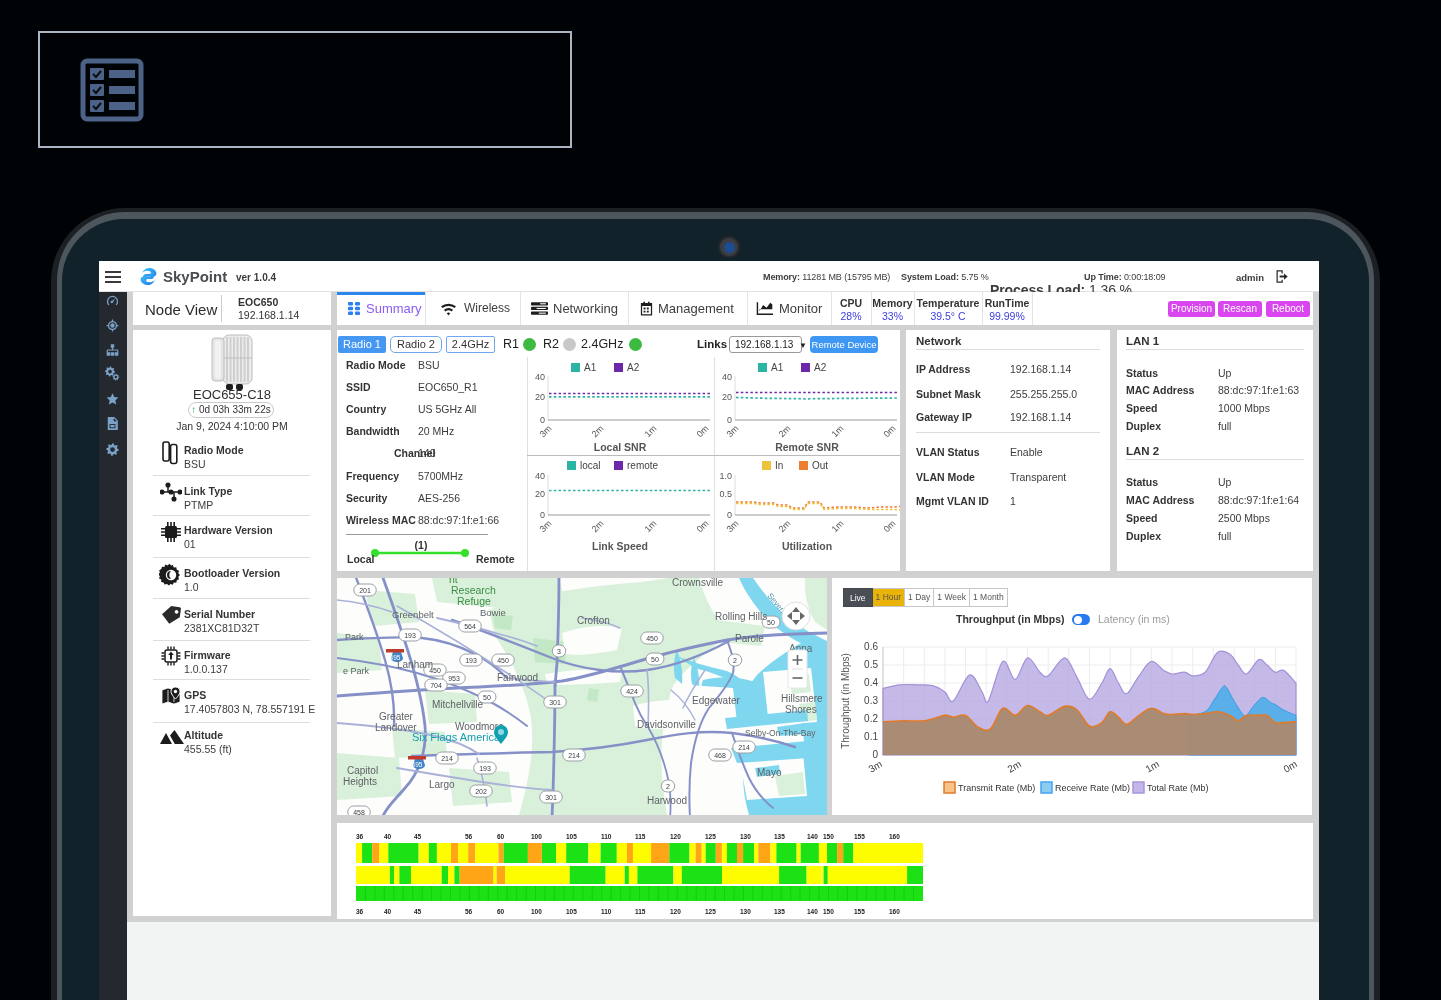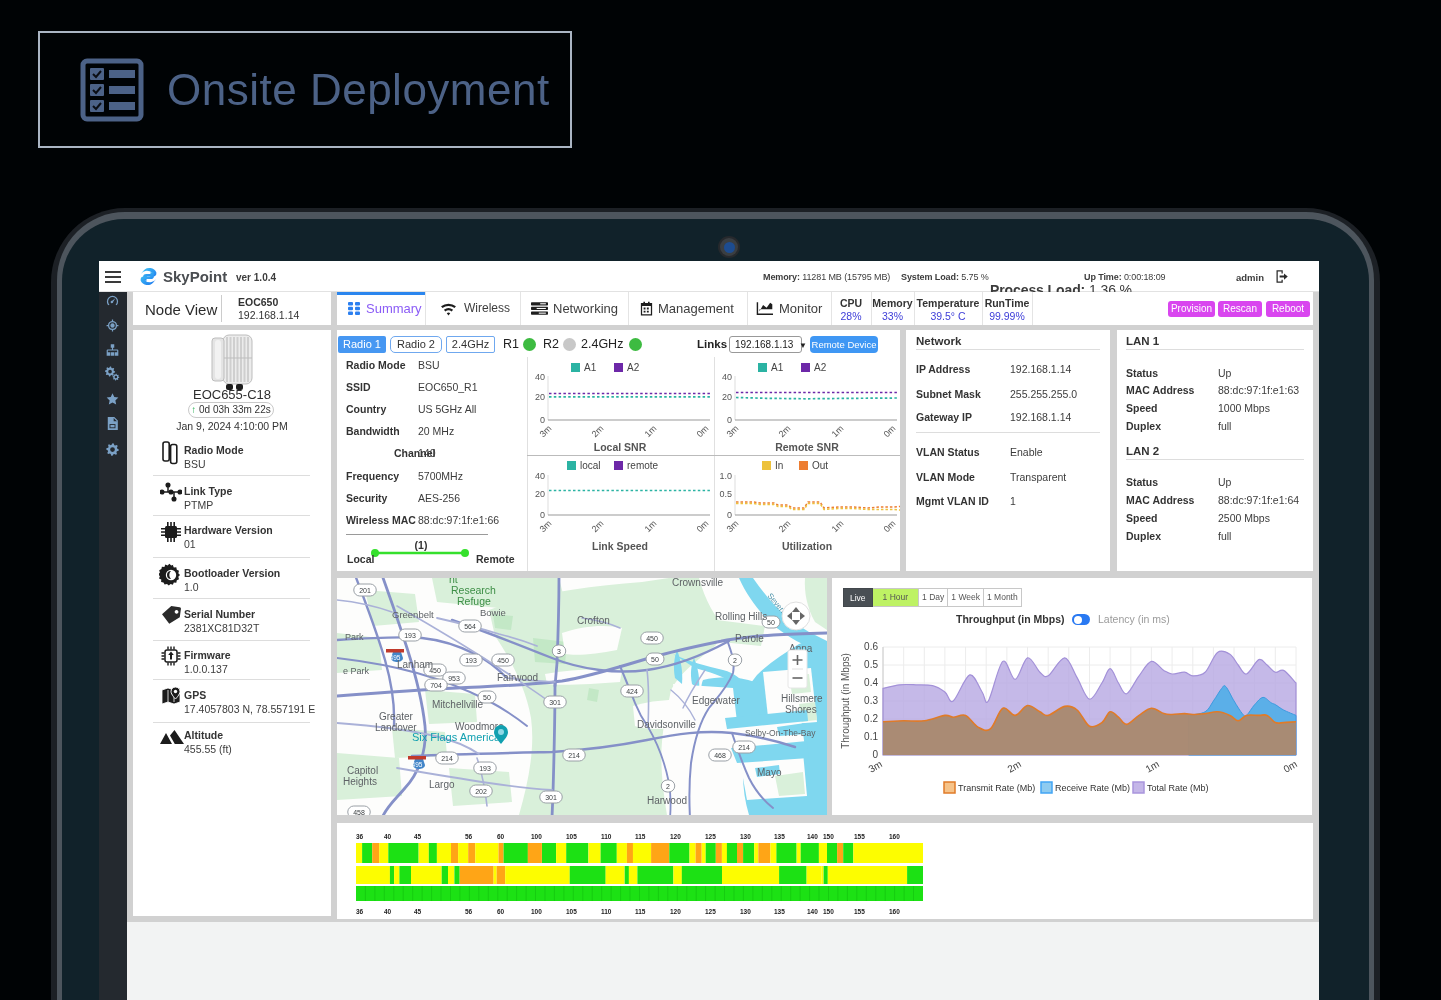--- a/index.html
+++ b/index.html
@@ -41,21 +41,20 @@
       <rect x="30" y="12" width="26" height="8"></rect>
       <rect x="30" y="28" width="26" height="8"></rect>
       <rect x="30" y="44" width="26" height="8"></rect>
     </g>
     <g fill="none" stroke="#0b0e14" stroke-width="2">
       <path d="M14 16 l3 3 l5 -6"></path>
       <path d="M14 32 l3 3 l5 -6"></path>
       <path d="M14 48 l3 3 l5 -6"></path>
     </g>
   </svg>
-  <div class="txt">Onsite Deployment</div>
 </div>
 <div id="lap-edge"></div>
 <div id="lap-stroke"></div>
 <div id="lap-bezel"></div>
 <div id="cam">
     <div class="inner"></div>
     <div class="dot"></div>
   </div>
 <div id="screen">
   <div id="topbar">
@@ -592,21 +591,21 @@
        <rect x="451" y="72" width="19" height="38" rx="2" fill="#fff" stroke="#e6e6e6"></rect>
        <path d="M460.5,77 v10 M455.5,82 h10" stroke="#666" stroke-width="1.6"></path>
        <path d="M455,91 h11" stroke="#e0e0e0"></path>
        <path d="M455.5,100 h10" stroke="#666" stroke-width="1.6"></path>
       </g>
     </svg>
   </div>
   <div class="card" id="card-tp" style="left:733px; top:317px; width:480px; height:237px;">
     <div class="abs" style="left:11px; top:10px; height:19px; display:flex; font-size:8.5px;">
       <div style="background:#494f54; color:#fff; padding:0 6px; line-height:19px; border:1px solid #42474c;">Live</div>
-      <div style="background:#bef264; color:#555; padding:0 10px; line-height:17px; border:1px solid #c8c8c8; border-left:none;">1 Hour</div>
+      <div style="background:#eab308; color:#555; padding:0 3px; line-height:17px; border:1px solid #c8c8c8; border-left:none;">1 Hour</div>
       <div style="background:#fff; color:#555; padding:0 3px; line-height:17px; border:1px solid #c8c8c8; border-left:none;">1 Day</div>
       <div style="background:#fff; color:#555; padding:0 3px; line-height:17px; border:1px solid #c8c8c8; border-left:none;">1 Week</div>
       <div style="background:#fff; color:#555; padding:0 3px; line-height:17px; border:1px solid #c8c8c8; border-left:none;">1 Month</div>
     </div>
     <div class="abs" style="left:124px; top:35px; font-size:10.5px; font-weight:bold; color:#333;">Throughput (in Mbps)</div>
     <div class="abs" style="left:240px; top:36px; width:18px; height:11px; background:#2979f2; border-radius:6px;"></div>
     <div class="abs" style="left:241.5px; top:37.5px; width:8px; height:8px; background:#fff; border-radius:50%;"></div>
     <div class="abs" style="left:266px; top:35px; font-size:10.5px; color:#9b9b9b;">Latency (in ms)</div>
     <svg class="abs" style="left:0; top:0;" width="480" height="237" viewBox="0 0 480 237">
       <path d="M51.0 69v108" stroke="#ececec" stroke-width="1"></path>

